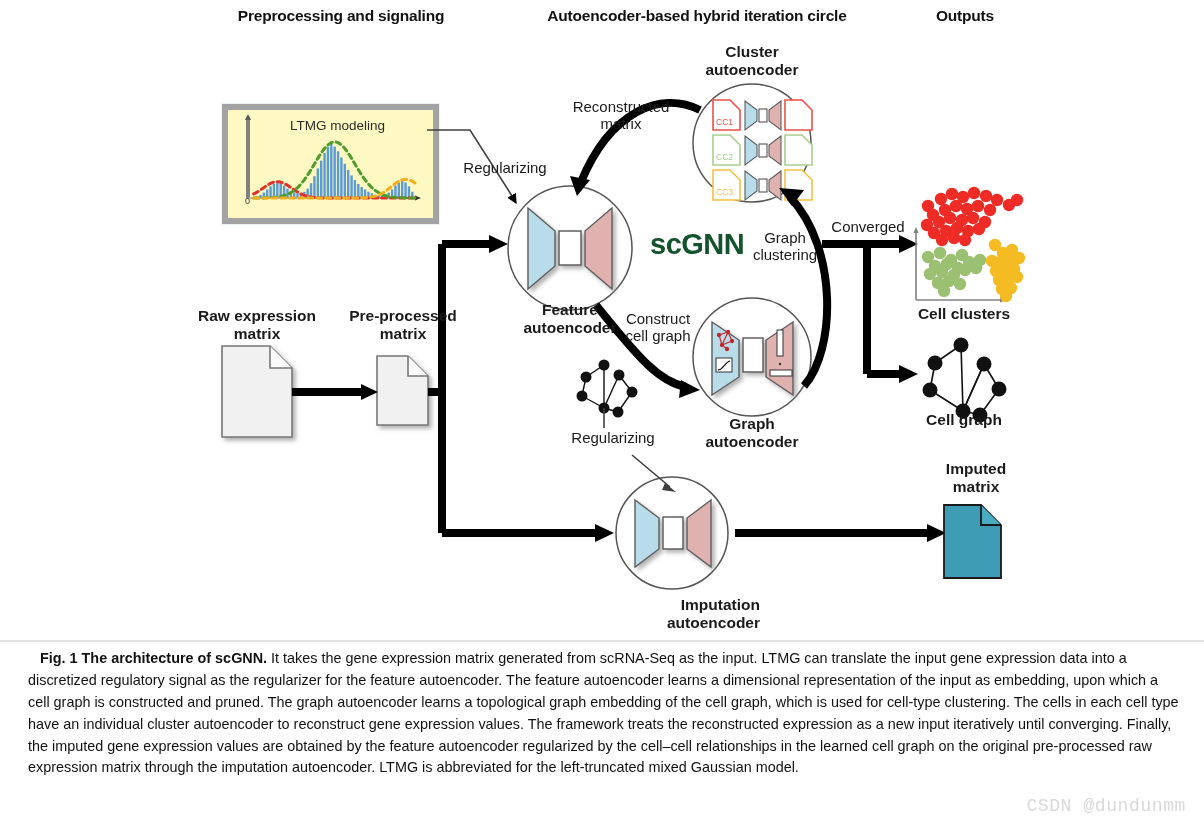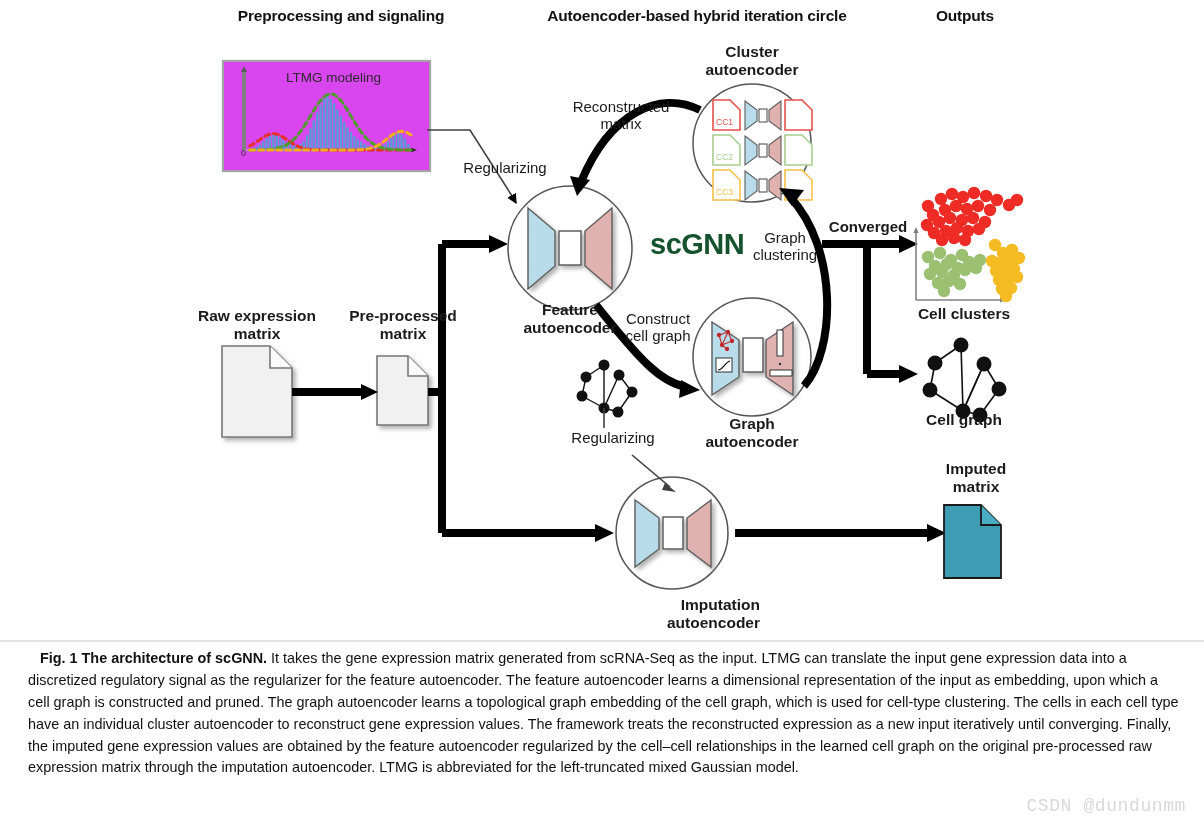--- a/index.html
+++ b/index.html
@@ -9,21 +9,21 @@
   .fig{position:absolute;left:0;top:0;width:1012px;height:645px;}
   svg.layer{position:absolute;left:0;top:0;width:1204px;height:645px;}
 
   .sec-title{position:absolute;font-weight:bold;font-size:15.5px;letter-spacing:-0.2px;
              text-align:center;white-space:nowrap;color:#111;}
 
   .lbl{position:absolute;font-size:15px;color:#1a1a1a;text-align:center;line-height:1.15;white-space:nowrap;}
   .lbl.bold{font-weight:bold;font-size:15.5px;}
   .scgnn{position:absolute;font-weight:bold;font-size:29px;letter-spacing:-0.5px;color:#14532d;}
 
-  .ltmg-box{position:absolute;background:#d946ef;border:2px solid #a3a3a3;box-shadow:0 0 0 1px #eef3f8;}
+  .ltmg-box{position:absolute;background:#fef9c3;border:6px solid #a3a3a3;box-shadow:0 0 0 1px #eef3f8;margin-top:44px;}
   .ltmg-title{position:absolute;font-size:13.5px;color:#2b2b2b;white-space:nowrap;}
 
   .caption{position:absolute;left:28px;top:648px;width:1152px;font-size:14.4px;
            line-height:1.52;color:#111;text-align:left;}
   .caption b{font-weight:bold;margin-left:12px;}
   .watermark{position:absolute;right:18px;bottom:4px;font-size:18px;color:#d9d9d9;
              letter-spacing:0.6px;font-family:Liberation Mono, monospace;}
 </style>
 </head>
 <body>
@@ -420,21 +420,21 @@
     <div class="lbl" style="left:598px;top:310px;width:120px;">
       <span>Construct</span><br>
       <span>cell graph</span>
     </div>
 
     <div class="lbl" style="left:733px;top:229px;width:104px;">
       <span>Graph</span><br>
       <span>clustering</span>
     </div>
 
-    <div class="lbl" style="left:818px;top:218px;width:100px;font-weight:bold;">Converged</div>
+    <div class="lbl" style="left:818px;top:218px;width:100px;">Converged</div>
 
   </div>
 
   <div class="caption">
     <b>Fig. 1 The architecture of scGNN.</b><span> It takes the gene expression matrix generated from scRNA-Seq as the input. LTMG can translate the input gene expression data into a discretized regulatory signal as the regularizer for the feature autoencoder. The feature autoencoder learns a dimensional representation of the input as embedding, upon which a cell graph is constructed and pruned. The graph autoencoder learns a topological graph embedding of the cell graph, which is used for cell-type clustering. The cells in each cell type have an individual cluster autoencoder to reconstruct gene expression values. The framework treats the reconstructed expression as a new input iteratively until converging. Finally, the imputed gene expression values are obtained by the feature autoencoder regularized by the cell–cell relationships in the learned cell graph on the original pre-processed raw expression matrix through the imputation autoencoder. LTMG is abbreviated for the left-truncated mixed Gaussian model.</span>
   </div>
 
   <div class="watermark">CSDN @dundunmm</div>
 </div>
 

